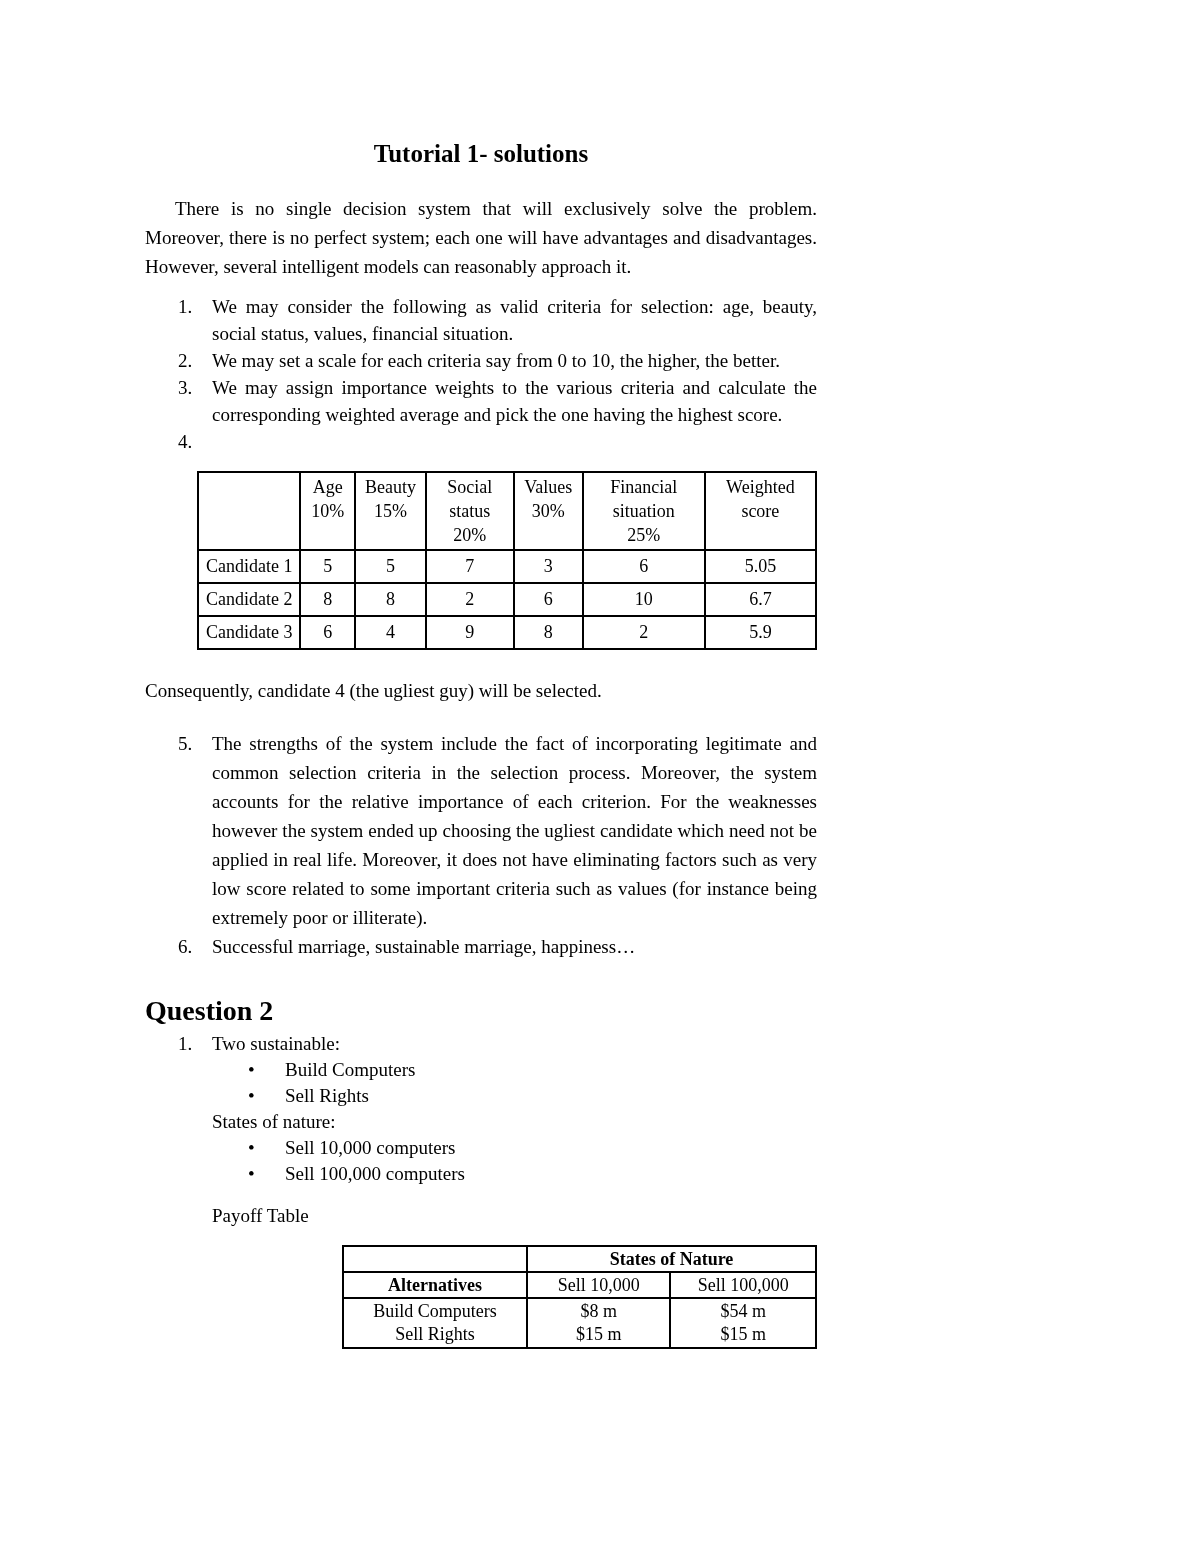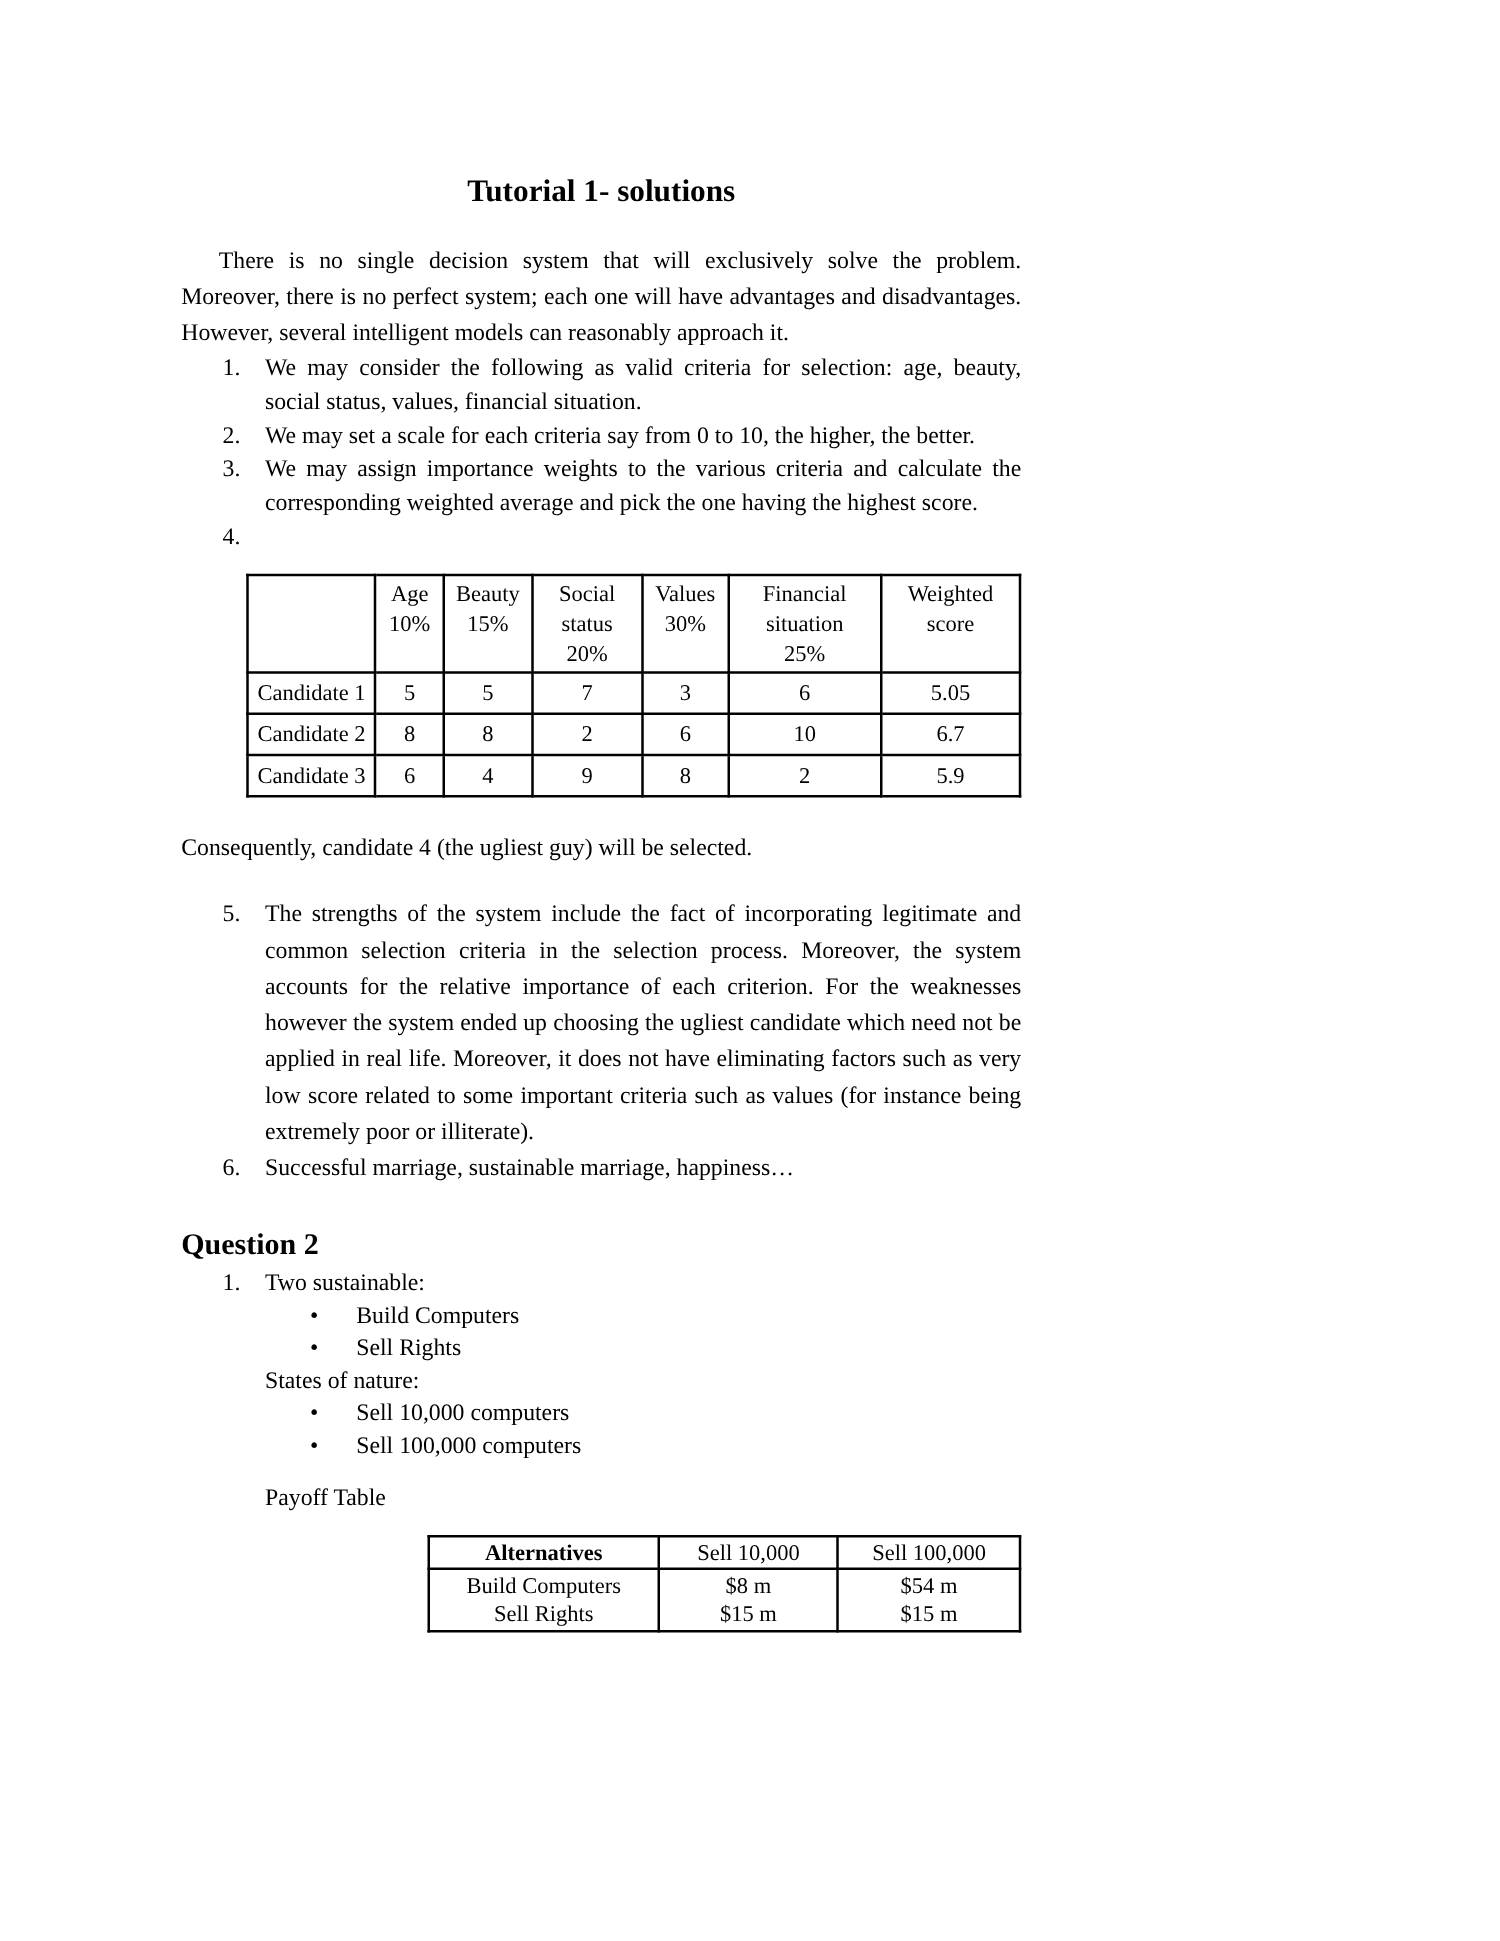--- a/index.html
+++ b/index.html
@@ -4,37 +4,37 @@
 <style>
   html, body { margin: 0; padding: 0; background: #ffffff; }
   .page {
     width: 960px; height: 1553px; background: #ffffff; color: #000000;
     box-sizing: border-box; padding: 140px 143px 0 145px;
     font-family: "Liberation Serif", serif; font-size: 19px;
     overflow: hidden; position: relative;
   }
   .title { text-align: center; font-size: 25px; font-weight: bold; margin: 0 0 26px 0; }
   .qheading { font-size: 21px; font-weight: bold; margin: 0 0 20px 0; }
-  .intro { margin: 0 0 0 0; text-align: justify; line-height: 29px; text-indent: 30px; }
+  .intro { margin: 0 0 12px 0; text-align: justify; line-height: 29px; text-indent: 30px; }
   .conclusion { margin: 26px 0 0 0; line-height: 29px; }
 
   .olist .li { position: relative; padding-left: 67px; text-align: justify; line-height: 27px; min-height: 27px; }
   .olist .num { position: absolute; left: 33px; top: 0; text-align: left; }
   .items56 { margin-top: 24px; }
   .items56 .li { line-height: 29px; }
 
   table { border-collapse: collapse; table-layout: fixed; }
   th, td { border: 2px solid #000; font-weight: normal; text-align: center;
            font-size: 18px; padding: 2px 4px; box-sizing: border-box; }
 
   .ctable { margin: 16px 0 0 52px; border-radius: 12px; }
   .ctable th { vertical-align: top; line-height: 24px; white-space: pre-line; height: 58px; }
   .ctable td { height: 33px; }
 
-  .q2heading { font-size: 24px; font-weight: bold; margin: 34px 0 4px 0; }
+  .q2heading { font-size: 28px; font-weight: bold; margin: 34px 0 4px 0; }
   .q2line { position: relative; padding-left: 67px; line-height: 26px; }
   .q2line .num { position: absolute; left: 33px; top: 0; }
   .bullet-li { position: relative; padding-left: 140px; line-height: 26px; }
   .bullet-li .bullet { position: absolute; left: 103px; top: 0; }
   .payoff-label { padding-left: 67px; line-height: 26px; margin-top: 16px; }
 
   .ptable { margin: 16px 0 0 197px; }
   .ptable th, .ptable td { line-height: 22px; padding: 1px 4px; }
   .ptable .bold { font-weight: bold; }
   .ptable .two-line div { line-height: 23px; }
@@ -167,20 +167,24 @@
 
   <div class="payoff-label">Payoff Table</div>
 
   <table class="ptable">
     <colgroup>
       <col style="width:198px">
         <col style="width:158px">
         <col style="width:159px">
     </colgroup>
     <tbody>
+        <tr>
+      <td></td>
+      <th colspan="2" class="bold">States of Nature</th>
+    </tr>
     <tr>
       <th class="bold">Alternatives</th>
       <th>Sell 10,000</th>
       <th>Sell 100,000</th>
     </tr>
     <tr>
       <td class="two-line">
         <div>Build Computers</div>
         <div>Sell Rights</div>
       </td>

